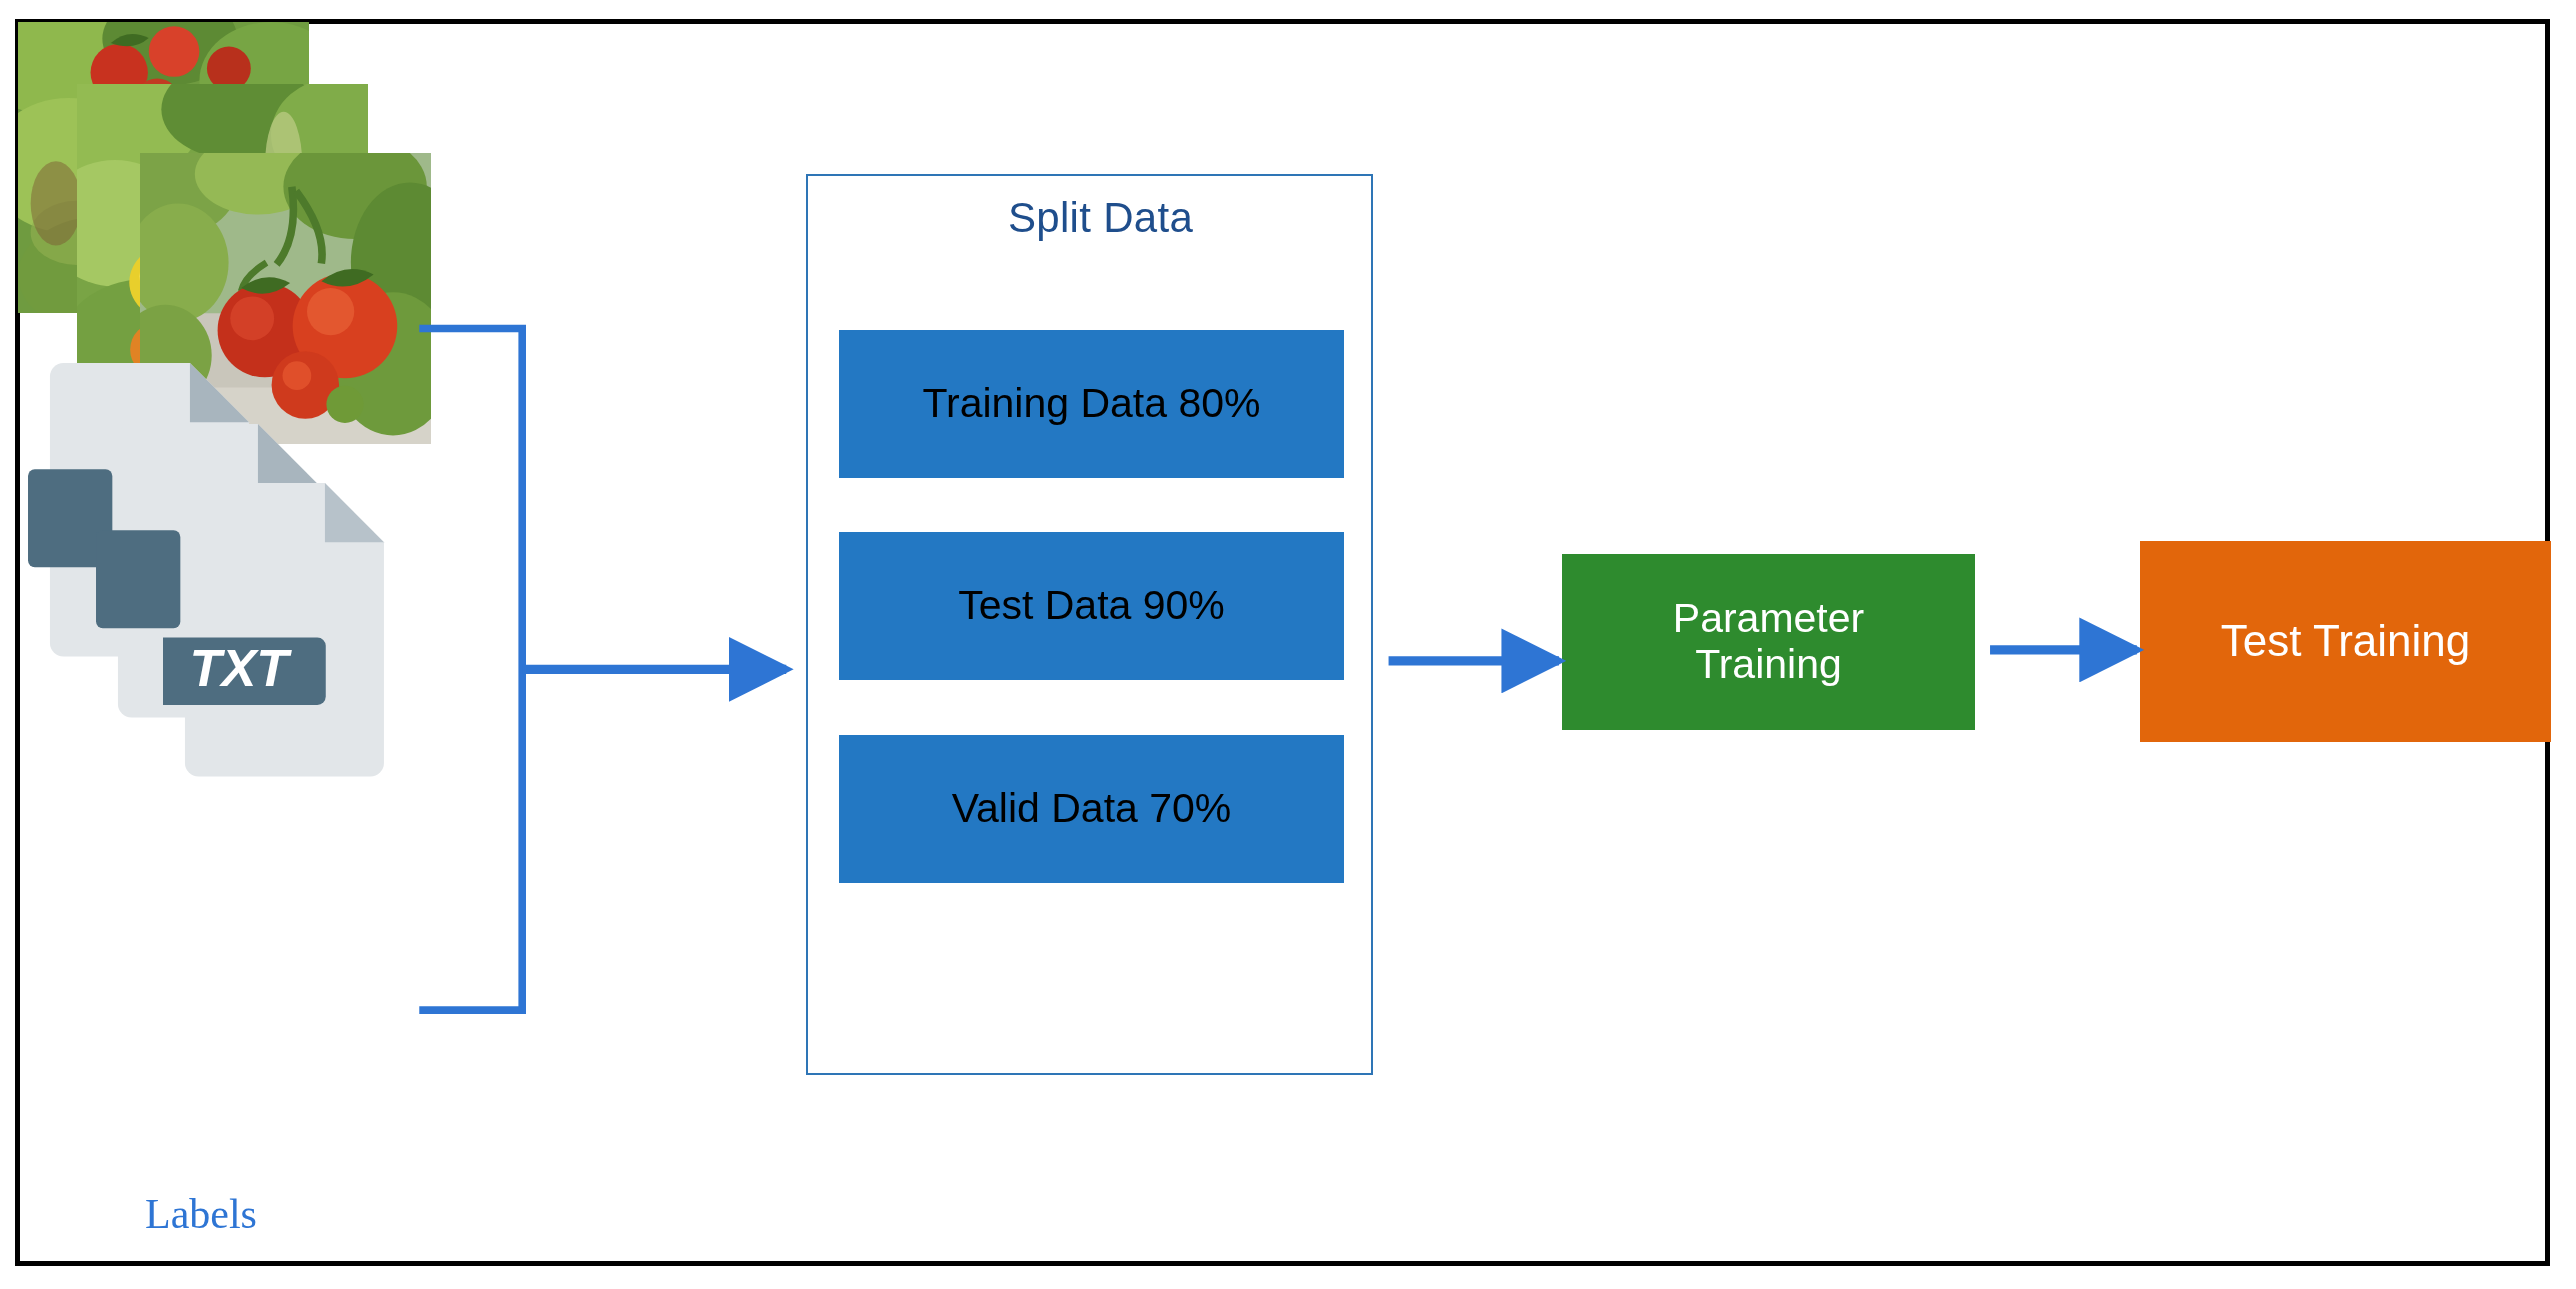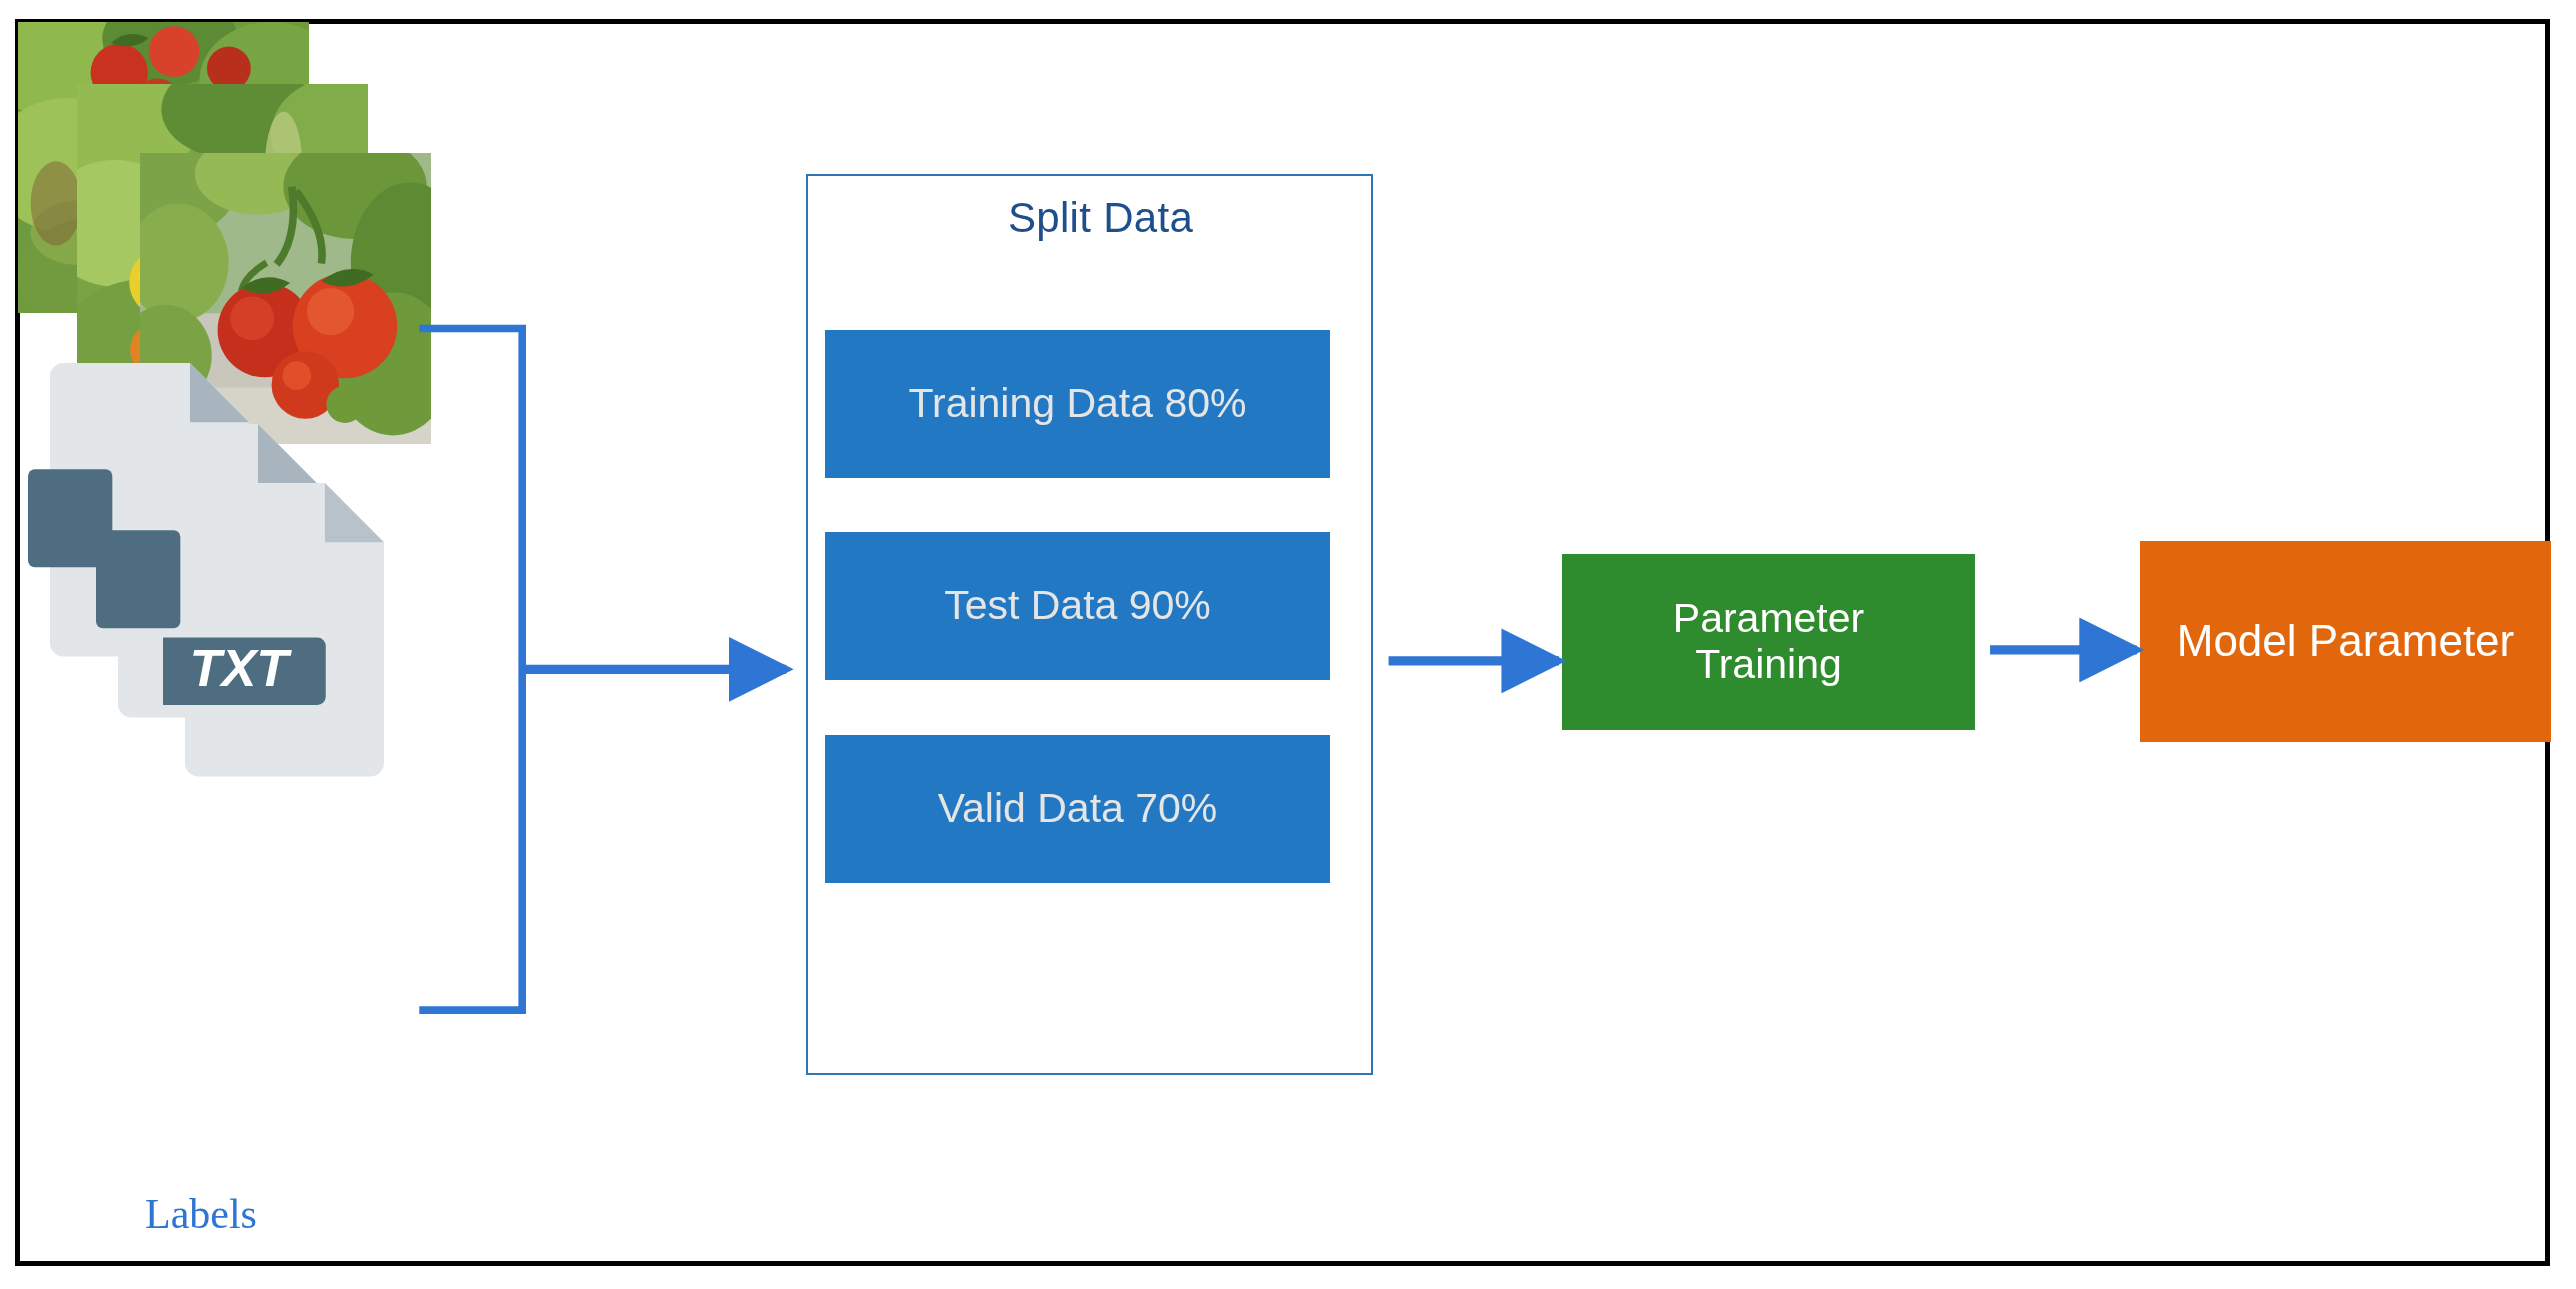--- a/index.html
+++ b/index.html
@@ -65,25 +65,25 @@
     top: 18.6px;
     width: 100%;
     text-align: center;
     color: #1F4E8C;
     font-size: 42px;
     letter-spacing: 0.3px;
     padding-left: 11px;
   }
   .split-bar {
     position: absolute;
-    left: 17px;
+    left: 31px;
     width: 505px;
     height: 148px;
     background: #2378C3;
-    color: #e5e5e5;
+    color: #000000;
     font-size: 41px;
     display: flex;
     align-items: center;
     justify-content: center;
     box-sizing: border-box;
   }
   #bar-train { top: 154px; }
   #bar-test  { top: 356px; }
   #bar-valid { top: 559px; }
 
@@ -246,21 +246,21 @@
       <div id="bar-valid" class="split-bar">Valid Data 70%</div>
     </div>
 
     <div id="param-box" class="proc-box">
       <div>
         <div>Parameter</div>
         <div>Training</div>
       </div>
     </div>
 
-    <div id="model-box" class="proc-box">Model Parameter</div>
+    <div id="model-box" class="proc-box">Test Training</div>
 
     <svg id="connectors" viewBox="0 0 3053 1528">
       <defs>
         <marker id="arrowhead" markerWidth="7" markerHeight="7" refX="6.2" refY="3.5" orient="auto" markerUnits="strokeWidth">
           <path d="M0,0 L7,3.5 L0,7 z" fill="#2E75D4"></path>
         </marker>
       </defs>
 
       <g>
         <path d="M 473 361 L 595 361 L 595 1169 L 473 1169" stroke="#2E75D4" stroke-width="9" fill="none"></path>

